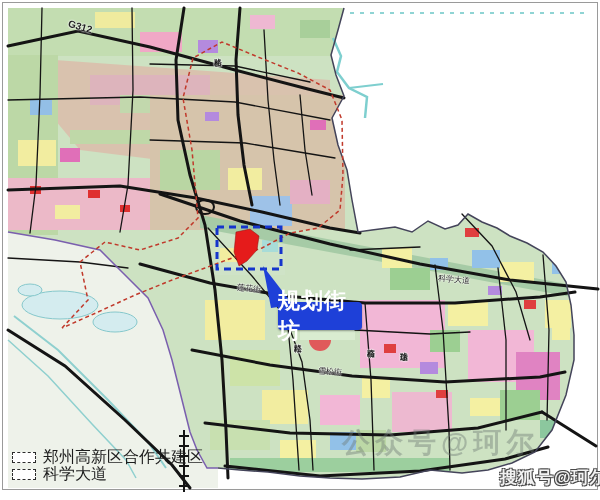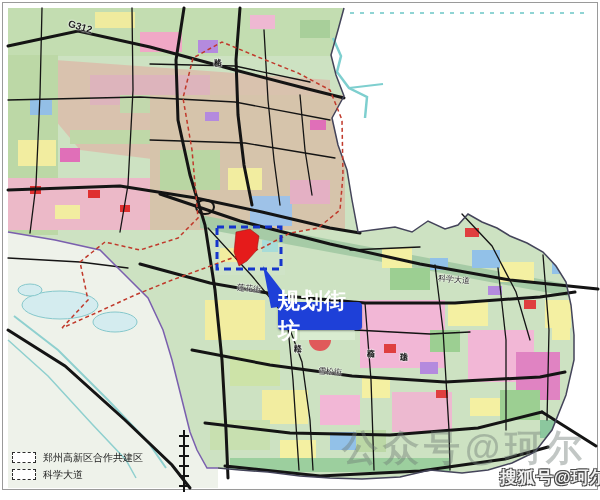--- a/index.html
+++ b/index.html
@@ -12,22 +12,22 @@
   .lbl.vert{writing-mode:vertical-rl;text-orientation:upright;letter-spacing:0px;}
   .hwy{position:absolute;left:68px;top:21px;font-size:10px;font-weight:bold;color:#222;
        transform:rotate(16deg);text-shadow:0 0 2px #fff,0 0 2px #fff;}
   .callout{position:absolute;left:272px;top:302px;width:84px;height:28px;background:#1e40d8;
            border-radius:4px;display:flex;align-items:center;justify-content:center;
            color:#fff;font-size:22px;font-weight:bold;letter-spacing:1px;
            box-shadow:0 1px 2px rgba(0,0,0,.35);margin-left:6px;}
   .legend{position:absolute;left:12px;top:449px;}
   .legend-row{display:flex;align-items:center;height:17px;}
   .legend-swatch{width:22px;height:9px;border:1.6px dashed #2b2b2b;background:#fff;margin-right:7px;flex:none;}
-  .legend-label{font-size:10px;color:#1c1c1c;}
-  .wm-faint{position:absolute;left:342px;top:424px;width:250px;font-size:36px;font-weight:bold;
+  .legend-label{font-size:16px;color:#1c1c1c;}
+  .wm-faint{position:absolute;left:342px;top:424px;width:250px;font-size:28px;font-weight:bold;
             color:rgba(110,122,116,0.42);letter-spacing:5px;white-space:nowrap;}
   .wm-solid{position:absolute;left:500px;top:466px;font-size:17px;font-weight:bold;color:#f2f2f2;
             letter-spacing:1px;white-space:nowrap;
             text-shadow:-1px -1px 0 #4a4a4a,1px -1px 0 #4a4a4a,-1px 1px 0 #4a4a4a,1px 1px 0 #4a4a4a;}
 </style>
 </head>
 <body>
 
 <div id="stage">
   <div class="frame"></div>

